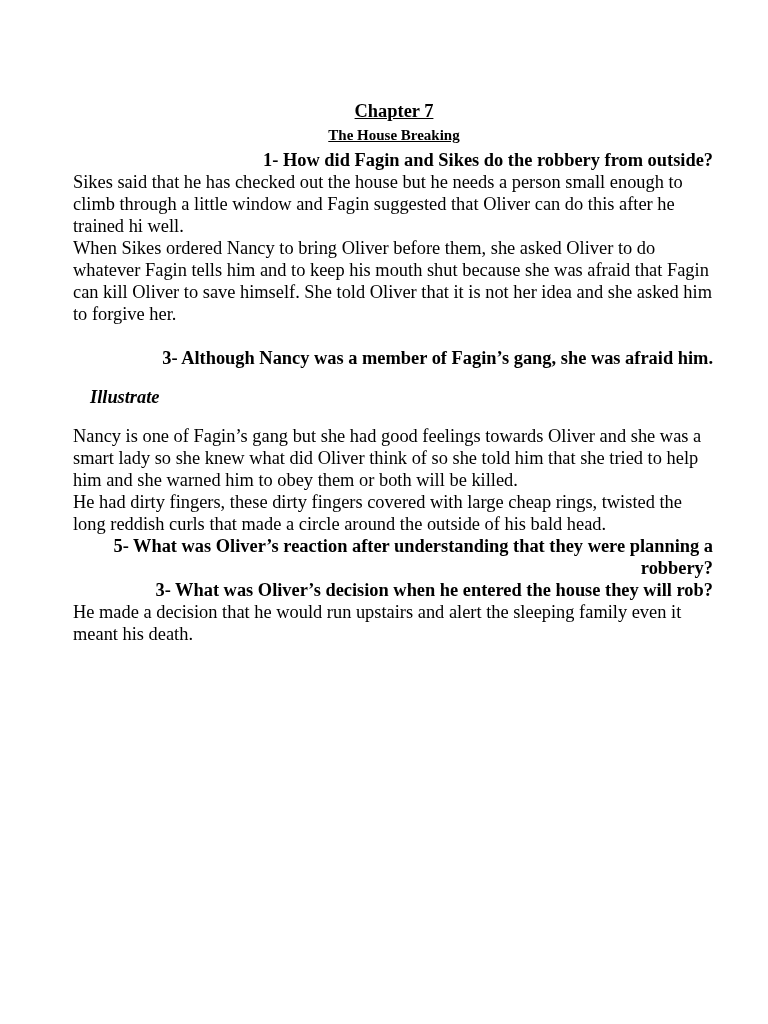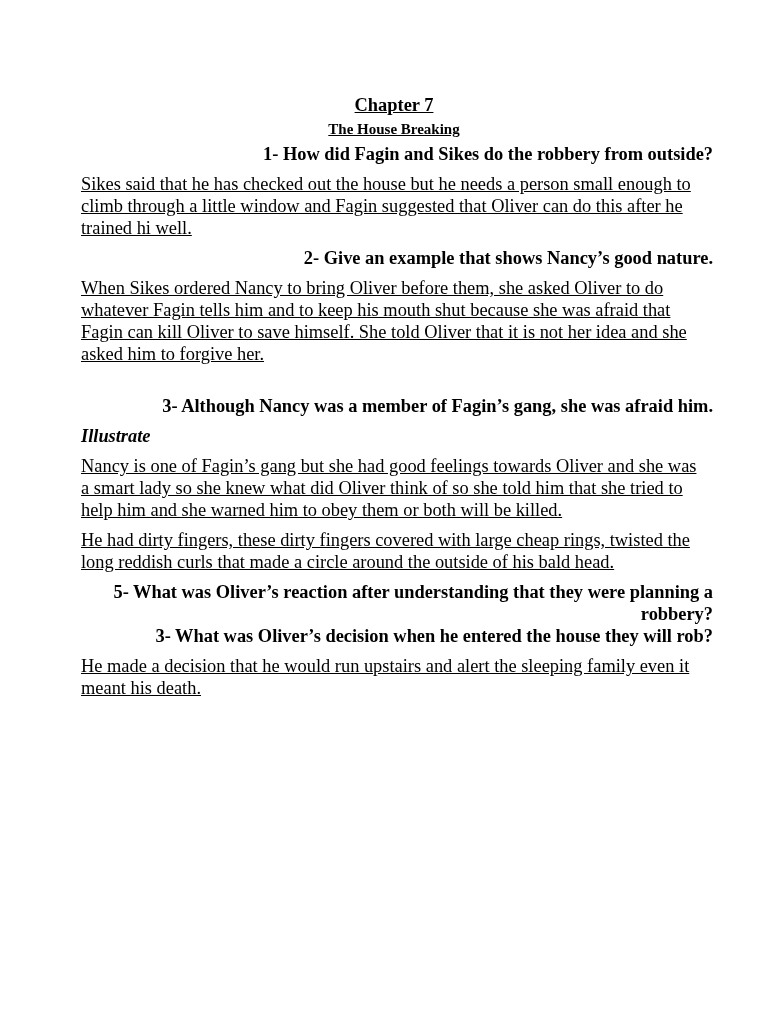--- a/index.html
+++ b/index.html
@@ -11,21 +11,21 @@
       width: 768px;
       height: 1024px;
       overflow: hidden;
       position: relative;
       font-family: "Liberation Serif", serif;
       color: #000000;
     }
     .page {
       position: absolute;
       left: 73px;
-      top: 93px;
+      top: 99px;
       width: 640px;
       font-size: 18.4px;
       line-height: 22px;
     }
     .chapter {
       text-align: center;
       font-weight: bold;
       text-decoration: underline;
       font-size: 18.4px;
       line-height: 24px;
@@ -42,44 +42,42 @@
       padding-left: 2px;
     }
     .question {
       font-weight: bold;
       margin: 0;
       text-align: right;
     }
     .question-sub {
       font-weight: bold;
       font-style: italic;
-      margin: 8px;
+      margin: 17px;
     }
     .answer {
-      margin: 8px;
-      text-decoration: underline;
+      margin: 0;
     }
     .gap {
       height: 22px;
     }
   </style>
 </head>
 <body>
 
 <div class="page">
   <p class="chapter">Chapter 7</p>
   <p class="title">The House Breaking</p>
 
   <div>
     <p class="question">1- How did Fagin and Sikes do the robbery from outside?</p>
     <p class="answer">Sikes said that he has checked out the house but he needs a person small enough to climb through a little window and Fagin suggested that Oliver can do this after he trained hi well.</p>
   </div>
 
   <div>
-    <p class="question">2- Give an example that shows Nancy’s good nature.</p>
     <p class="answer">When Sikes ordered Nancy to bring Oliver before them, she asked Oliver to do whatever Fagin tells him and to keep his mouth shut because she was afraid that Fagin can kill Oliver to save himself. She told Oliver that it is not her idea and she asked him to forgive her.</p>
   </div>
 
   <div class="gap"></div>
 
   <div>
     <p class="question">3- Although Nancy was a member of Fagin’s gang, she was afraid him.</p>
     <p class="question-sub">Illustrate</p>
     <p class="answer">Nancy is one of Fagin’s gang but she had good feelings towards Oliver and she was a smart lady so she knew what did Oliver think of so she told him that she tried to help him and she warned him to obey them or both will be killed.</p>
   </div>

